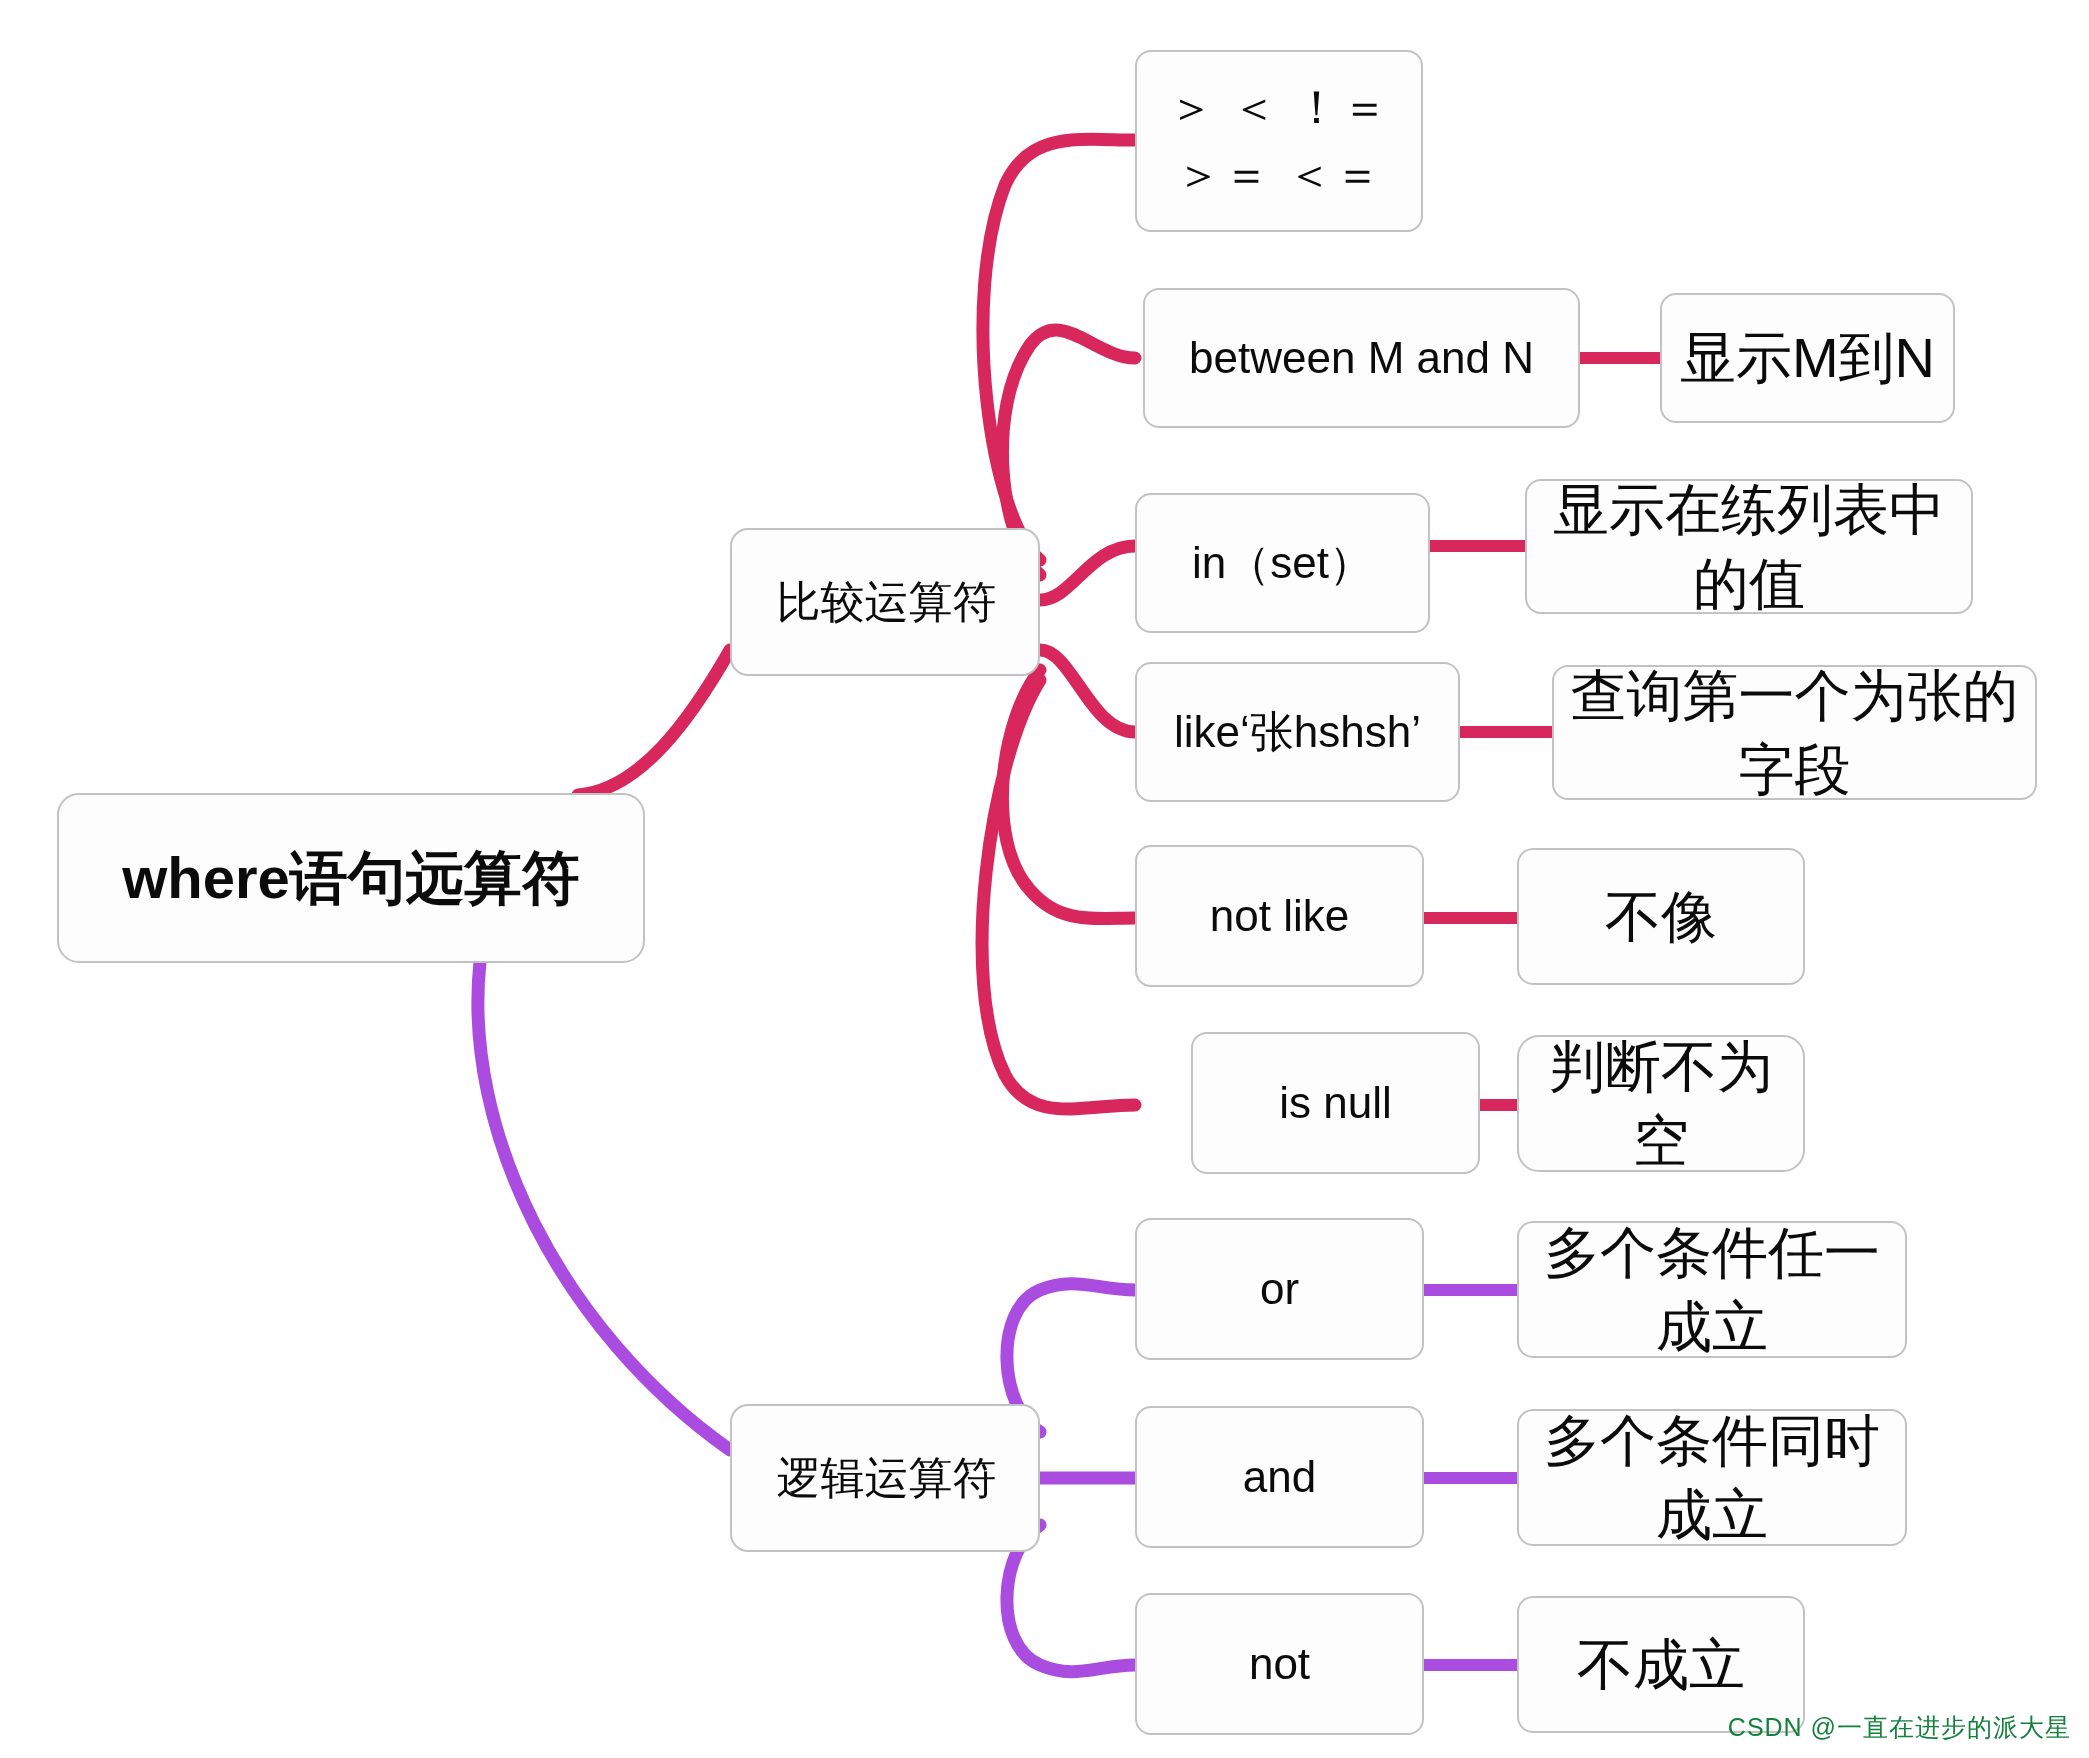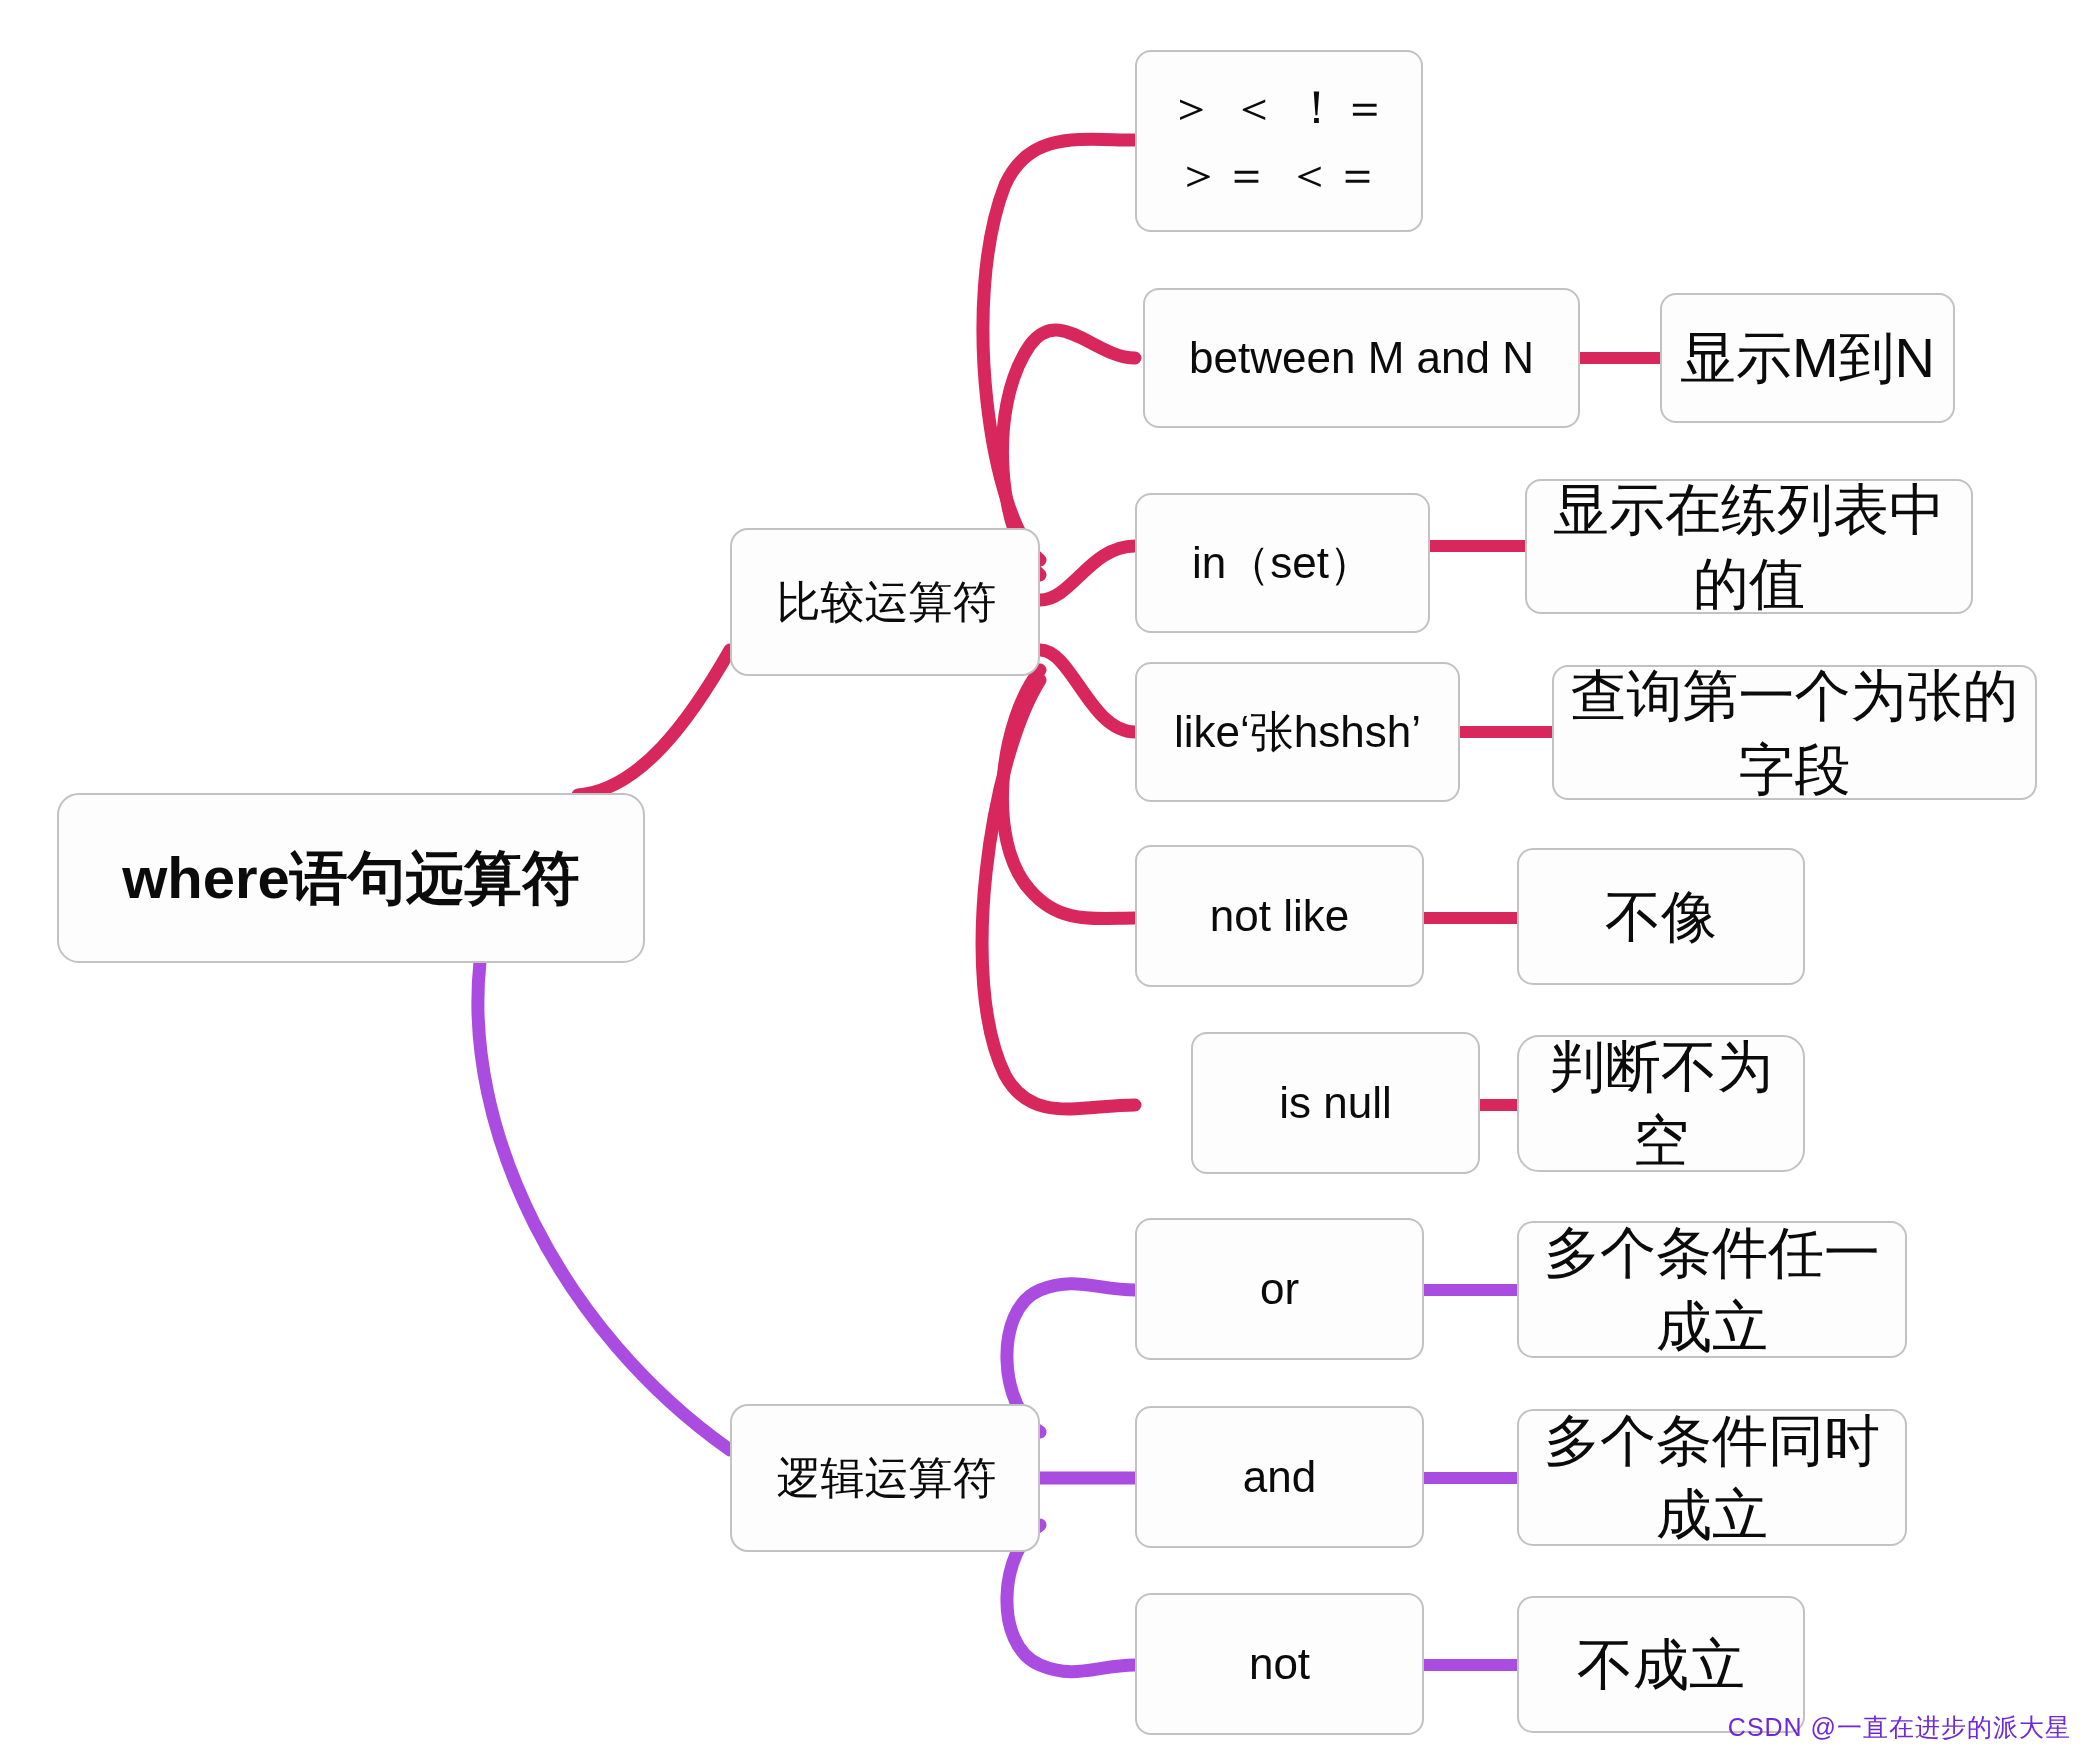--- a/index.html
+++ b/index.html
@@ -67,21 +67,21 @@
   }
   .ops-line {
     display: block;
     white-space: pre;
   }
   .watermark {
     position: absolute;
     right: 18px;
     bottom: 14px;
     font-size: 25px;
-    color: #6d28d9;
+    color: #15803d;
     letter-spacing: 1px;
     z-index: 4;
   }
 </style>
 </head>
 <body>
 
 <div id="canvas">
 
   <svg id="links" viewBox="0 0 2089 1758" width="2089" height="1758">

